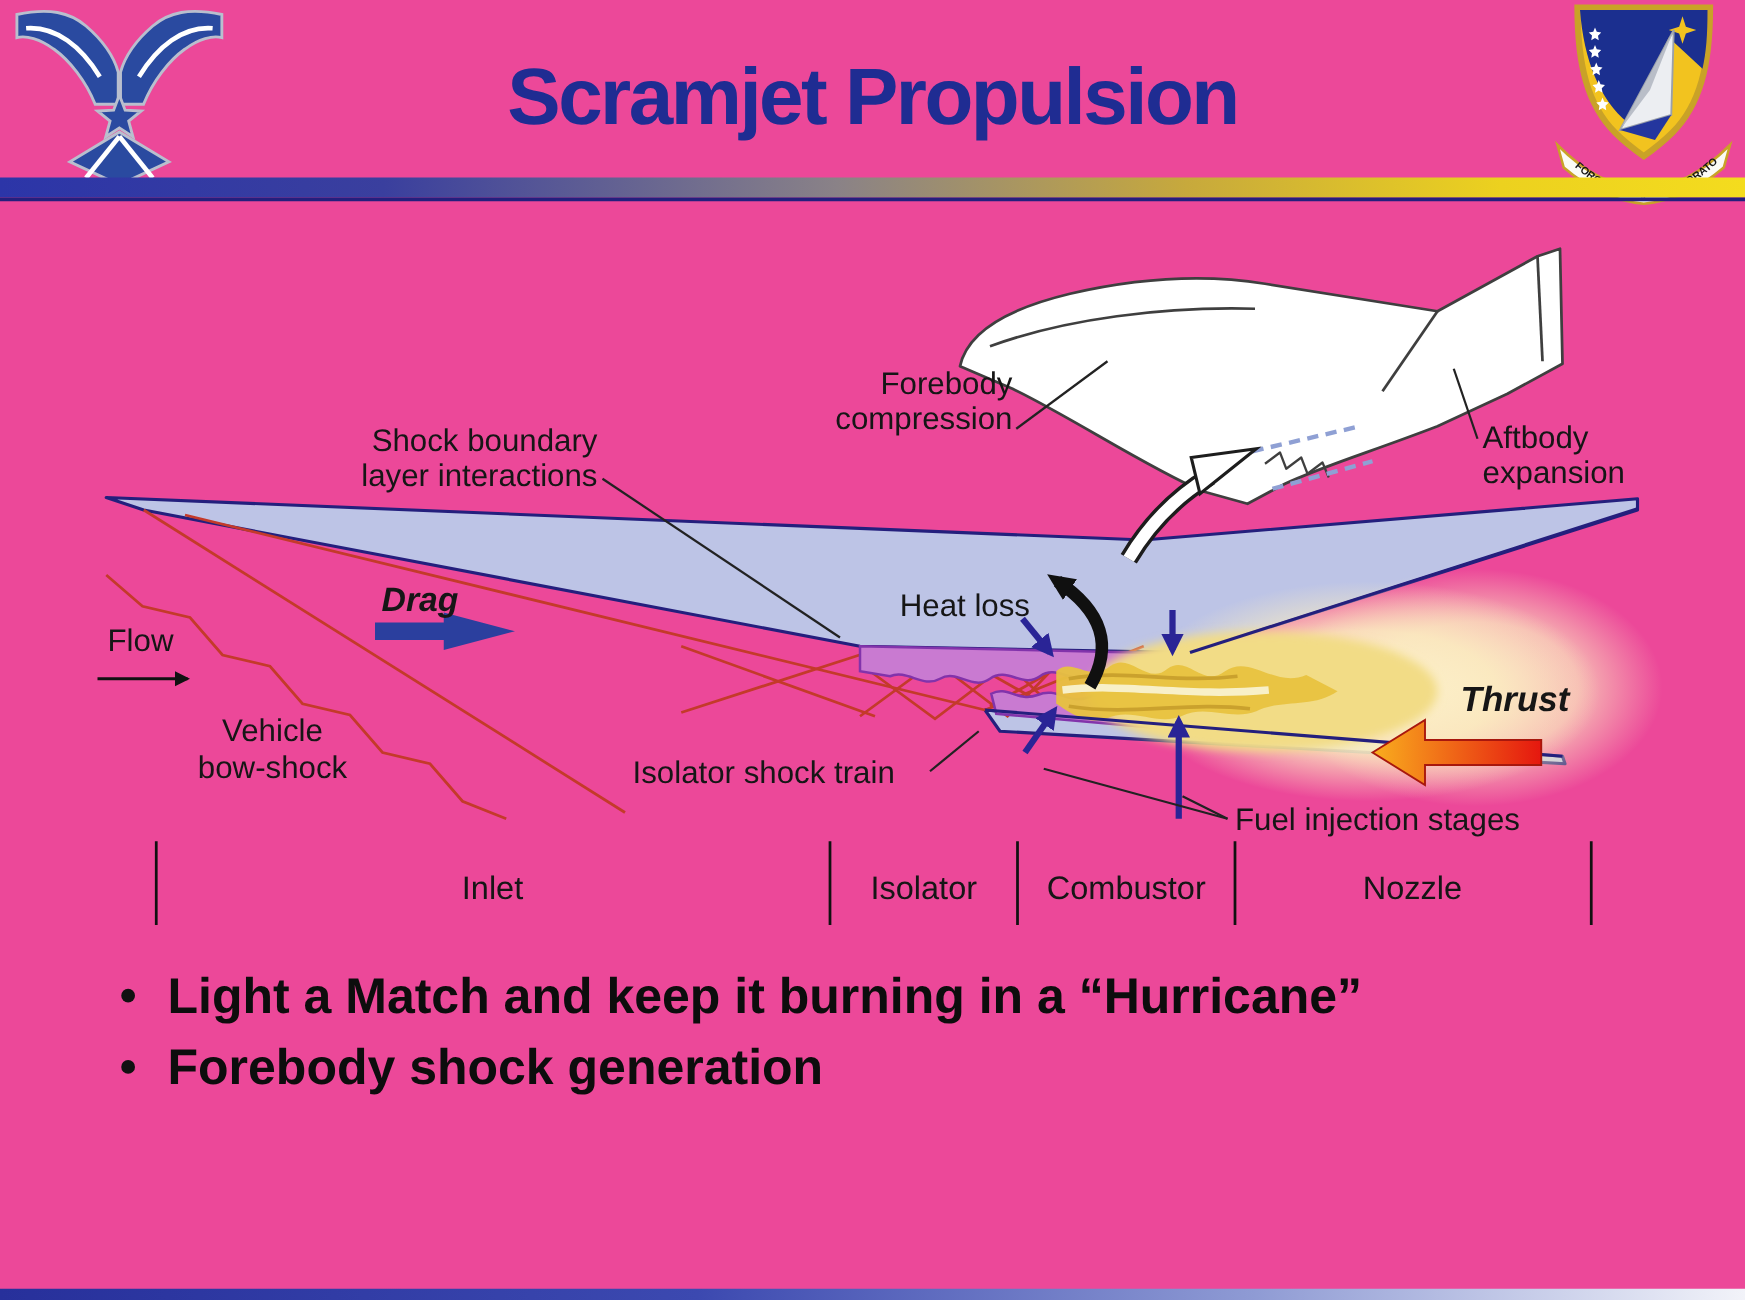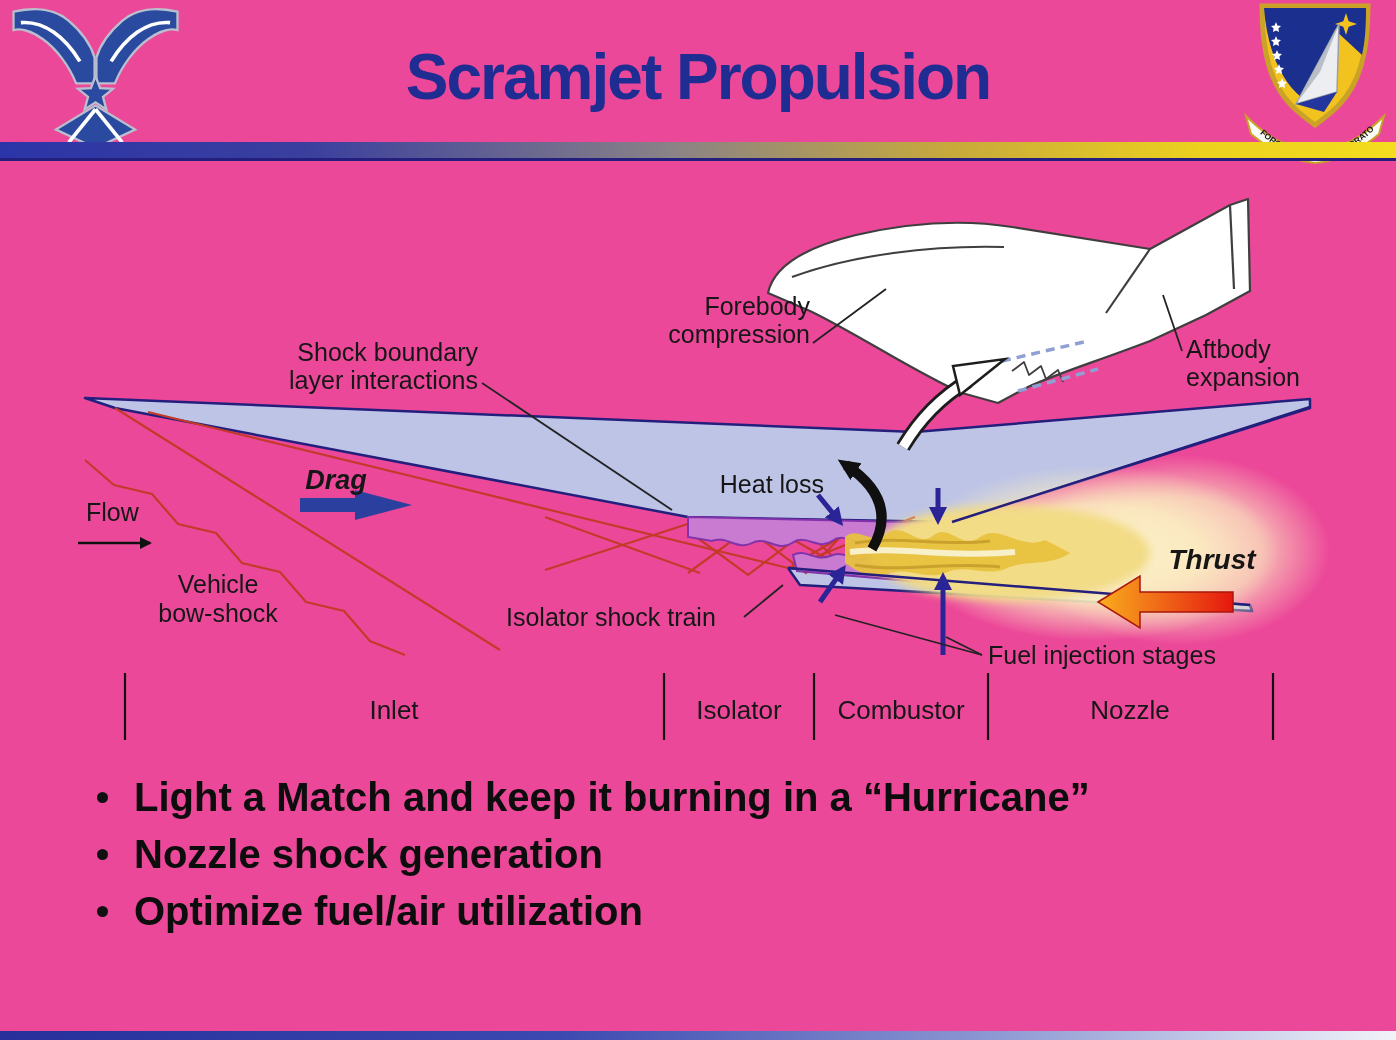--- a/index.html
+++ b/index.html
@@ -217,18 +217,17 @@
     <g font-size="26">
       <text x="394" y="554" text-anchor="middle">Inlet</text>
       <text x="739" y="554" text-anchor="middle">Isolator</text>
       <text x="901" y="554" text-anchor="middle">Combustor</text>
       <text x="1130" y="554" text-anchor="middle">Nozzle</text>
     </g>
   </svg>
 
   <ul class="bullets">
     <li><span>Light a Match and keep it burning in a “Hurricane”</span></li>
-    <li><span>Nozzle shock generation</span></li>
-    <li><span>Optimize fuel/air utilization</span></li>
+    <li><span>Forebody shock generation</span></li>
   </ul>
 
   <div class="ftr-bar"></div>
 </div>
 
 </body></html>

